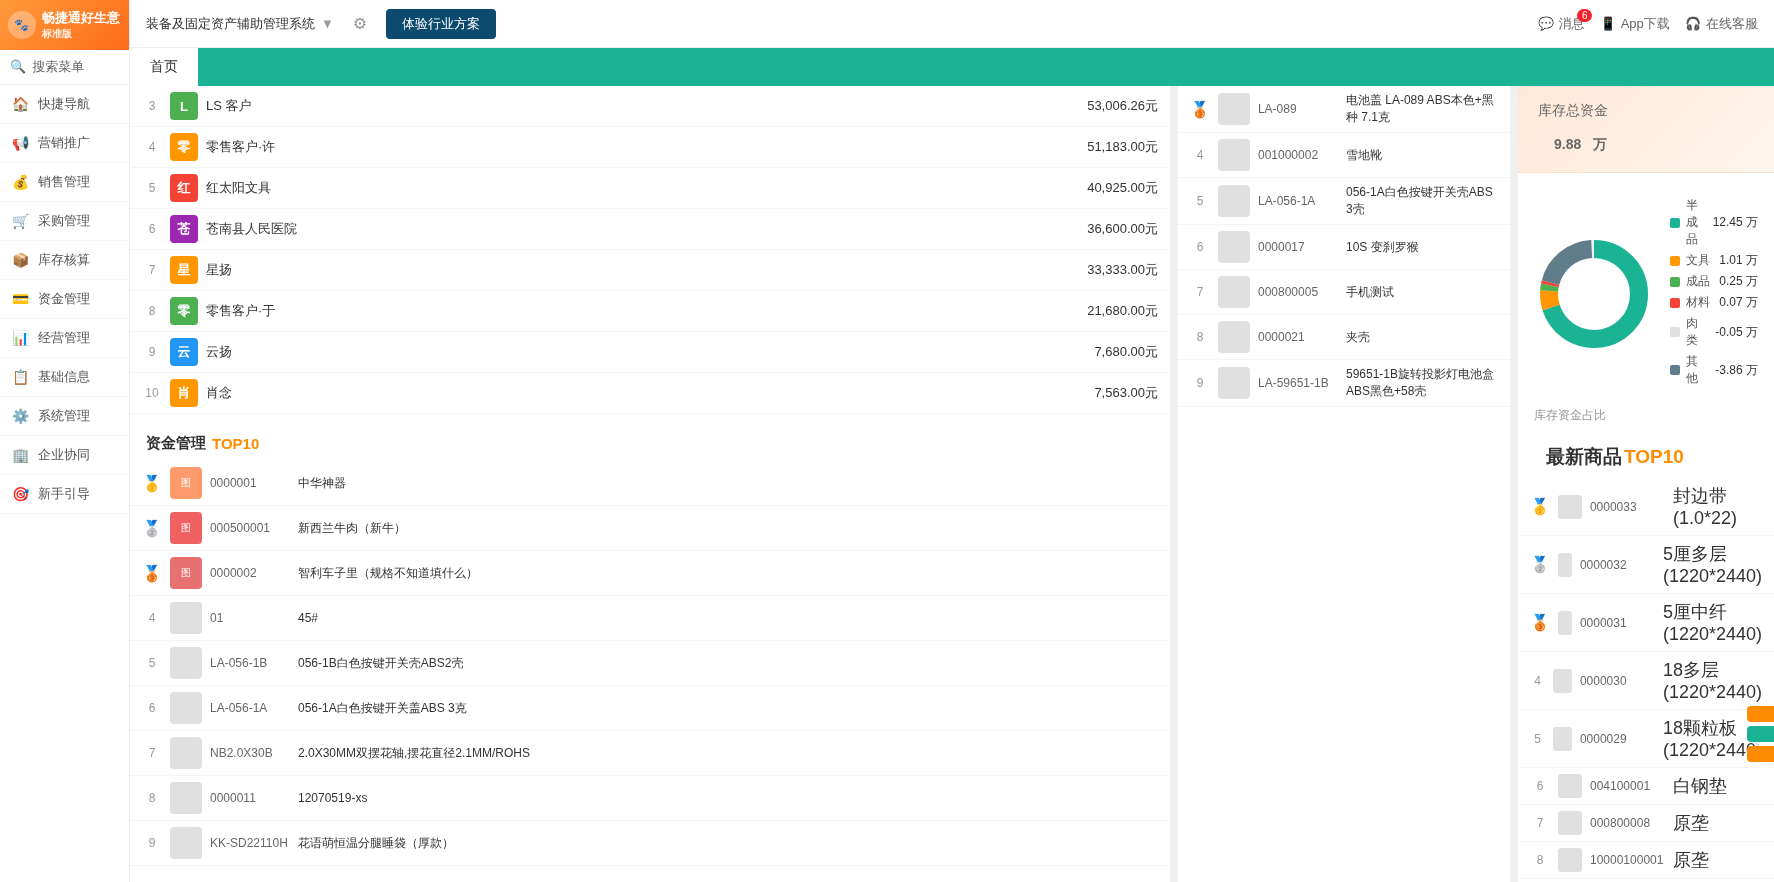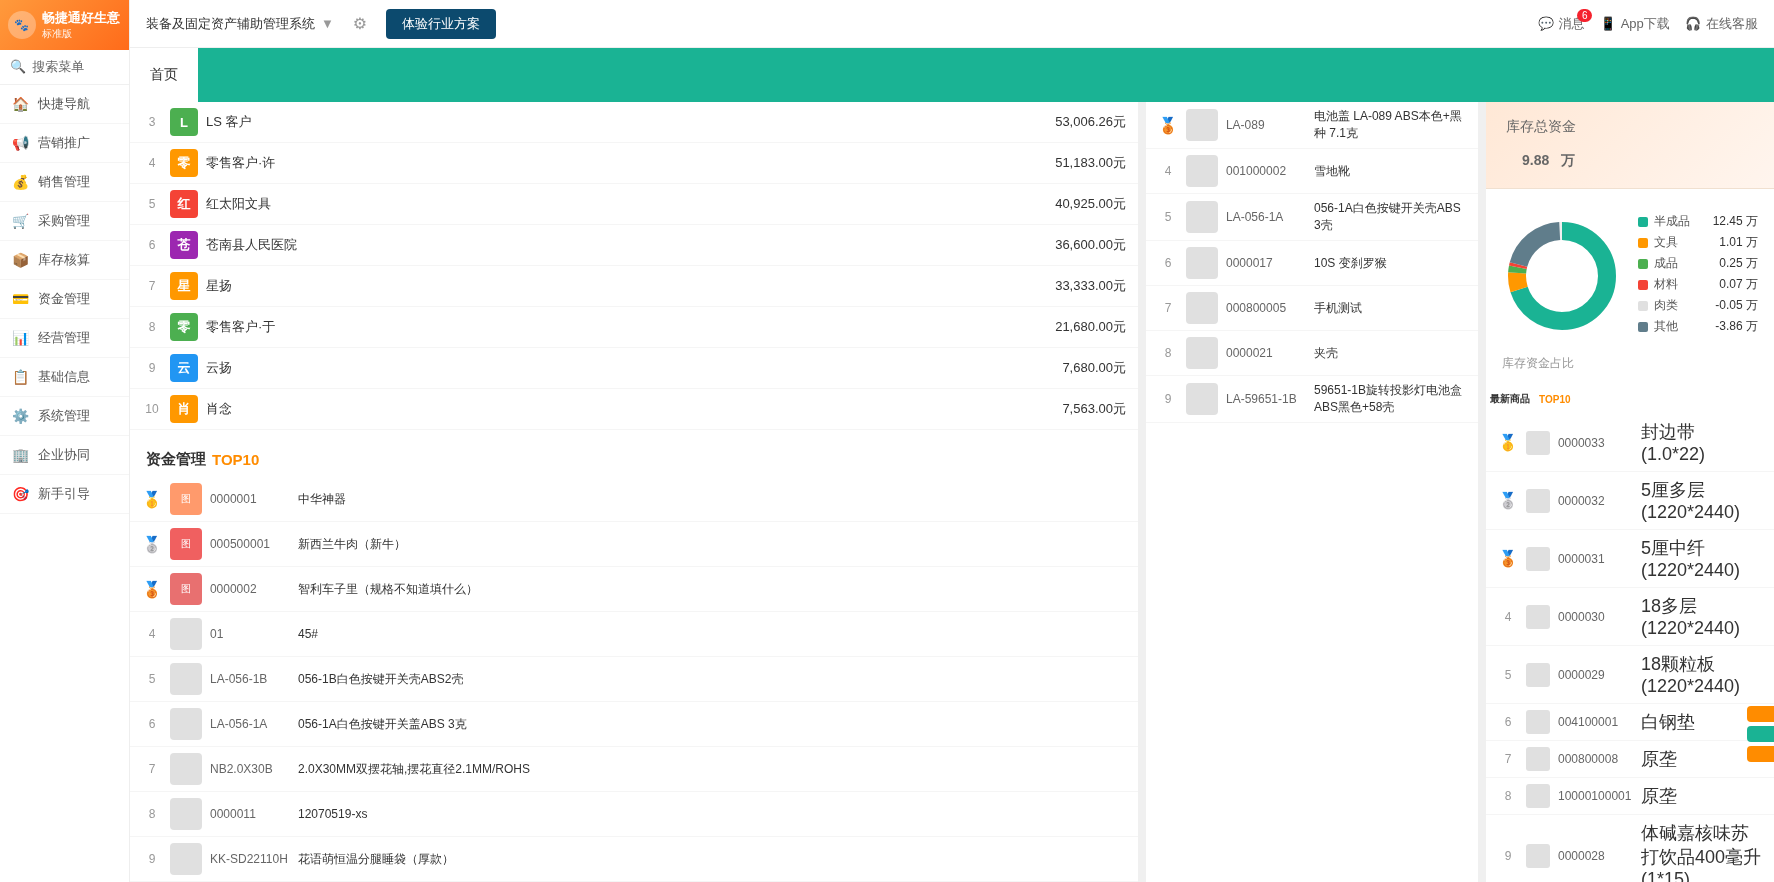--- a/index.html
+++ b/index.html
@@ -4,40 +4,40 @@
   <style>
     * { box-sizing: border-box; margin: 0; padding: 0; }
     body { font-family: 'Microsoft YaHei', Arial, sans-serif; font-size: 13px; background: #f5f5f5; display: flex; height: 882px; overflow: hidden; }
 
     
     .sidebar { width: 130px; background: #fff; height: 100%; display: flex; flex-direction: column; border-right: 1px solid #eee; flex-shrink: 0; }
     .sidebar-header { background: linear-gradient(135deg, #ff9a3c, #ff6b1a); padding: 10px 8px; display: flex; align-items: center; gap: 6px; min-height: 48px; }
     .sidebar-header-icon { width: 28px; height: 28px; background: rgba(255,255,255,0.3); border-radius: 50%; display: flex; align-items: center; justify-content: center; color: white; font-size: 12px; font-weight: bold; }
     .sidebar-header-text { color: white; font-size: 11px; line-height: 1.3; }
     .sidebar-header-text .main-title { font-size: 13px; font-weight: bold; }
-    .sidebar-header-text .sub-title { font-size: 10px; opacity: 0.9; }
+    .sidebar-header-text .sub-title { font-size: 10px; opacity: 0.9; font-weight: bold; }
     .sidebar-search { display: flex; align-items: center; padding: 8px 10px; gap: 6px; border-bottom: 1px solid #f0f0f0; cursor: pointer; color: #666; }
     .sidebar-nav { flex: 1; overflow-y: auto; }
     .sidebar-nav-item { display: flex; align-items: center; padding: 10px 12px; gap: 8px; cursor: pointer; color: #555; font-size: 13px; border-bottom: 1px solid #f5f5f5; }
     .sidebar-nav-item .nav-icon { width: 18px; height: 18px; display: flex; align-items: center; justify-content: center; font-size: 14px; color: #aaa; }
 
     
     .main { flex: 1; display: flex; flex-direction: column; overflow: hidden; }
 
     
     .topbar { height: 48px; background: #fff; border-bottom: 1px solid #eee; display: flex; align-items: center; padding: 0 16px; gap: 12px; flex-shrink: 0; }
     .topbar-title { display: flex; align-items: center; gap: 6px; font-size: 13px; color: #333; }
     .topbar-gear { width: 28px; height: 28px; display: flex; align-items: center; justify-content: center; cursor: pointer; color: #999; font-size: 16px; }
     .topbar-btn { background: #0c4a6e; color: white; border: none; padding: 6px 16px; border-radius: 4px; cursor: pointer; font-size: 13px; }
     .topbar-right { margin-left: auto; display: flex; align-items: center; gap: 16px; color: #666; font-size: 13px; }
     .topbar-right-item { display: flex; align-items: center; gap: 4px; cursor: pointer; position: relative; }
     .badge { background: #f5222d; color: white; border-radius: 10px; padding: 1px 5px; font-size: 10px; position: absolute; top: -6px; right: -8px; }
 
     
-    .nav-tabs { background: #1ab394; display: flex; align-items: flex-start; height: 54px; flex-shrink: 0; padding: 0 0; }
+    .nav-tabs { background: #1ab394; display: flex; align-items: flex-start; height: 38px; flex-shrink: 0; padding: 0 0; }
     .nav-tab { padding: 0 20px; height: 100%; display: flex; align-items: center; color: white; cursor: pointer; font-size: 14px; }
     .nav-tab.active { background: white; color: #333; }
 
     
     .content { flex: 1; display: flex; overflow: hidden; background: #f0f0f0; }
     
     
     .panel-section { background: white; margin-bottom: 8px; padding: 0; }
     .ranking-row { display: flex; align-items: center; padding: 6px 12px; border-bottom: 1px solid #f5f5f5; gap: 8px; }
     .rank-num { width: 20px; text-align: center; color: #999; font-size: 12px; }
@@ -51,41 +51,41 @@
     .product-row { display: flex; align-items: center; padding: 6px 12px; border-bottom: 1px solid #f5f5f5; gap: 8px; }
     .product-img { width: 32px; height: 32px; background: #e8e8e8; border-radius: 4px; display: flex; align-items: center; justify-content: center; flex-shrink: 0; font-size: 10px; color: #999; overflow: hidden; }
     .product-info { flex: 1; display: flex; align-items: center; gap: 8px; }
     .product-code { color: #666; font-size: 12px; min-width: 80px; }
     .product-name { color: #333; font-size: 12px; }
     .medal-gold { color: #ffd700; }
     .medal-silver { color: #c0c0c0; }
     .medal-bronze { color: #cd7f32; }
 
     
-    .right-panel { width: 288px; flex-shrink: 0; overflow-y: auto; background: white; }
+    .right-panel { width: 256px; flex-shrink: 0; overflow-y: auto; background: white; }
     
     
     .inventory-total { background: linear-gradient(135deg, #ffe8d6, #fff5ee); padding: 16px 20px; margin-bottom: 8px; border-bottom: 1px solid #f0e0d0; }
     .inventory-total-label { color: #666; font-size: 14px; margin-bottom: 4px; }
     .inventory-total-value { font-size: 28px; font-weight: bold; color: #333; margin-left: 12px; }
     .inventory-total-value span { font-size: 14px; color: #666; margin-left: 4px; }
 
     
     .chart-container { padding: 16px; display: flex; gap: 16px; align-items: center; }
     .donut-chart { width: 120px; height: 120px; flex-shrink: 0; }
     .chart-legend { flex: 1; }
     .legend-item { display: flex; align-items: center; gap: 6px; margin-bottom: 4px; font-size: 12px; }
     .legend-dot { width: 10px; height: 10px; border-radius: 2px; flex-shrink: 0; }
     .legend-label { flex: 1; color: #555; }
     .legend-value { color: #333; font-weight: 500; }
     .chart-footer { padding: 0 16px 8px; font-size: 12px; color: #999; }
 
     
     .latest-products { background: white; }
-    .latest-title { padding: 12px 4px 8px; font-size: 10px; font-weight: bold; color: #333; display: flex; align-items: center; gap: 9px; }
+    .latest-title { padding: 12px 28px 8px; font-size: 19px; font-weight: bold; color: #333; display: flex; align-items: center; gap: 2px; }
     .latest-product-row { display: flex; align-items: center; padding: 6px 12px; border-bottom: 1px solid #f5f5f5; gap: 8px; }
     .latest-rank { width: 20px; text-align: center; font-size: 12px; color: #999; }
     .latest-code { color: #666; font-size: 12px; min-width: 75px; }
     .latest-name { color: #333; font-size: 18px; flex: 1; }
 
     
     .float-service { position: fixed; right: 0; bottom: 120px; display: flex; flex-direction: column; gap: 2px; z-index: 100; }
     .float-btn { background: #ff8c00; color: white; padding: 6px 8px; font-size: 10px; text-align: center; cursor: pointer; writing-mode: vertical-lr; line-height: 1.4; border-radius: 4px 0 0 4px; }
     .float-btn.service { background: #1ab394; }
 

